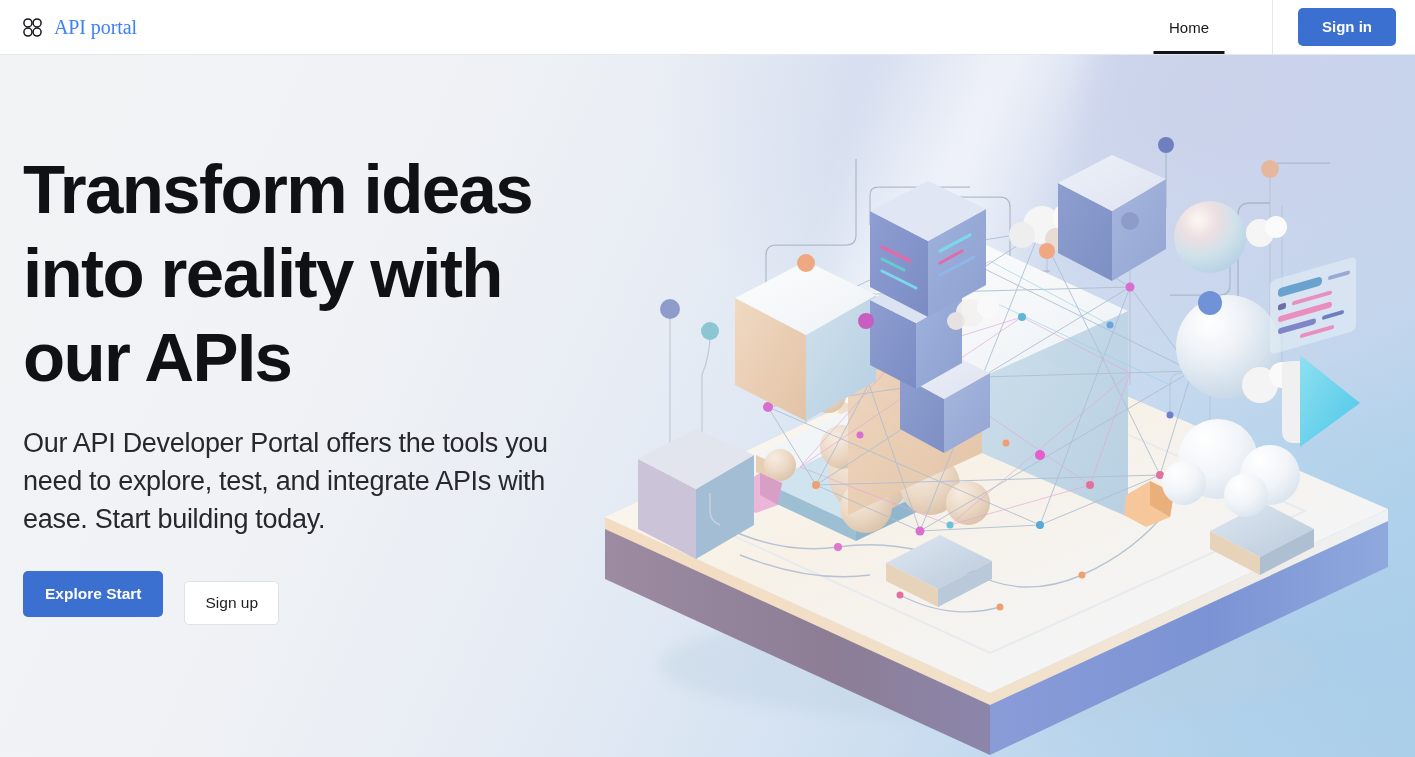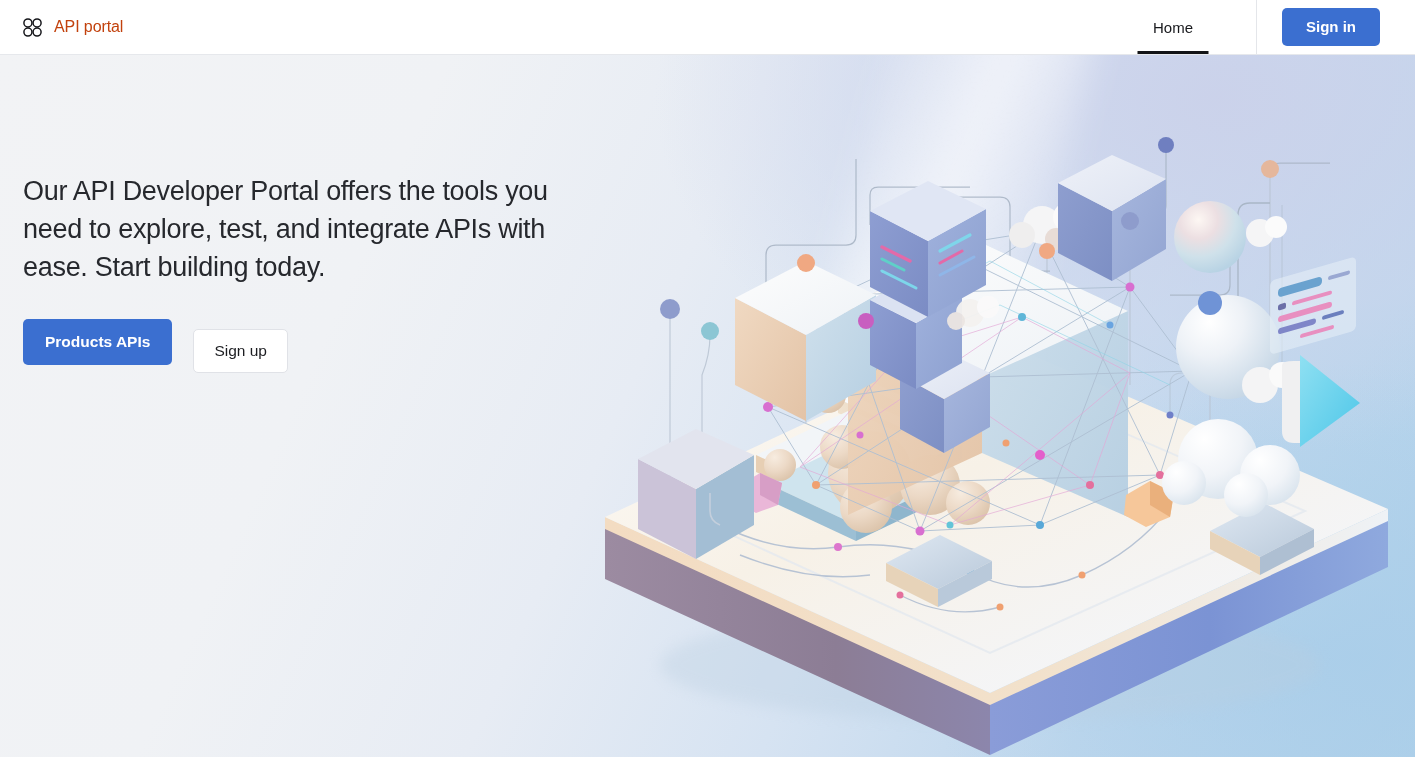--- a/index.html
+++ b/index.html
@@ -20,22 +20,22 @@
     z-index:20;
   }
   .brand {
     display:flex; align-items:center; gap:11px;
     padding-left:22px;
     height:100%;
     cursor:pointer;
   }
   .brand-icon { width:21px; height:21px; display:block; flex:0 0 auto; }
   .brand-name {
-    font-size:16px; color:#c2410c; letter-spacing:-0.1px;
-    white-space:nowrap; line-height:1;
+    font-size:20px; color:#3b82f6; letter-spacing:-0.1px;
+    white-space:nowrap; line-height:1;font-family:Liberation Serif, serif;
   }
 
   .nav {
     margin-left:auto;
     display:flex; align-items:flex-end;
     height:100%;
   }
   .nav-item {
     position:relative;
     display:flex; align-items:center; justify-content:center;
@@ -57,21 +57,21 @@
 
   .nav-divider {
     width:1px;
     background:#e4e6ea;
     margin:0 0 0 12px;
     align-self:stretch;
   }
 
   .signin-wrap {
     display:flex; align-items:center;
-    padding:0 35px 0 25px;
+    padding:0 19px 0 25px;
     height:100%;
   }
   .btn-signin {
     background:#3b6fd0;
     color:#ffffff;
     font-size:15px; font-weight:bold;
     border:none; border-radius:5px;
     padding:10px 24px;
     cursor:pointer;
     line-height:1.2;
@@ -617,19 +617,20 @@
         <circle cx="400" cy="258" r="14" fill="#f4f2f0"></circle>
         <circle cx="418" cy="252" r="11" fill="#fbfafa"></circle>
         <circle cx="386" cy="266" r="9" fill="#ece6e2"></circle>
       </g>
 
       <path d="M150 470 Q140 466 140 456 L140 438" stroke="#c4cfdc" stroke-width="1.6" fill="none"></path>
     </svg>
   </div>
 
   <div class="hero-copy">
+    <h1 class="hero-title">Transform ideas into reality with our APIs</h1>
     <p class="hero-sub">Our API Developer Portal offers the tools you need to explore, test, and integrate APIs with ease. Start building today.</p>
     <div class="hero-actions">
-      <button class="btn-primary">Products APIs</button>
+      <button class="btn-primary">Explore Start</button>
       <button class="btn-secondary">Sign up</button>
     </div>
   </div>
 </section>
 
 </body></html>

